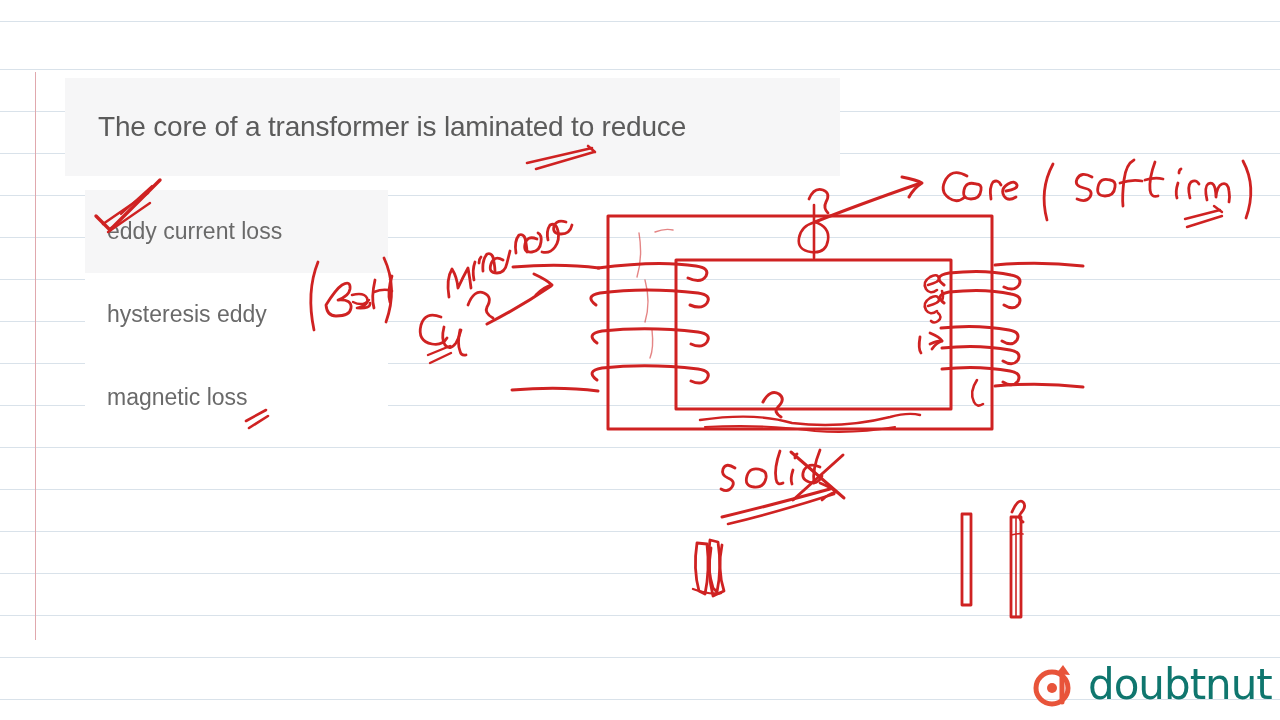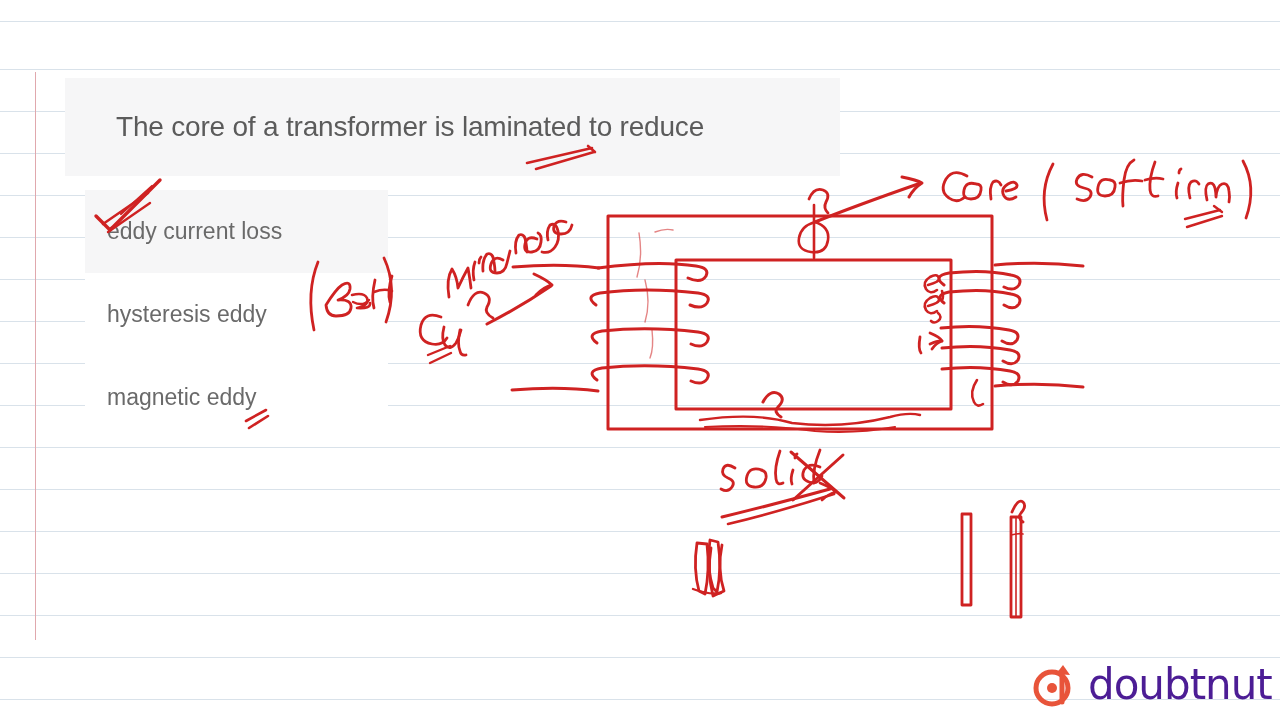--- a/index.html
+++ b/index.html
@@ -42,21 +42,21 @@
   
   #question-banner {
     position: absolute;
     left: 65px; top: 78px;
     width: 775px; height: 98px;
     background: #f6f6f7;
     display: flex;
     align-items: center;
   }
   #question-text {
-    margin-left: 51px;
+    margin-left: 33px;
     font-size: 28px;
     color: #5b5b5b;
     letter-spacing: -0.2px;
     font-family: "Liberation Sans", sans-serif;
     white-space: nowrap;
   }
 
   
   #options {
     position: absolute;
@@ -88,21 +88,21 @@
 
   
   #logo {
     position: absolute;
     left: 1032px; top: 662px;
     display: flex;
     align-items: center;
   }
   #logo-word {
     font-size: 42px;
-    color: #4c1d95;
+    color: #0f766e;
     letter-spacing: -1px;
     margin-left: 10px;
     font-family: "DejaVu Sans", sans-serif;
     line-height: 1;
   }
 </style>
 </head>
 <body>
 
 <div id="page">
@@ -115,21 +115,21 @@
   </div>
 
   <div id="options">
     <div class="option-row shaded">
       <span class="option-label">eddy current loss</span>
     </div>
     <div class="option-row plain">
       <span class="option-label">hysteresis eddy</span>
     </div>
     <div class="option-row plain">
-      <span class="option-label">magnetic eddy</span>
+      <span class="option-label">magnetic loss</span>
     </div>
   </div>
 
   <svg id="ink" viewBox="0 0 1280 720">
     <g fill="none" stroke="#cf2222" stroke-linecap="round" stroke-linejoin="round">
 
       <g stroke-width="2.6">
         <path d="M527 163 L592 148"></path>
         <path d="M536 169 L594 152"></path>
         <path d="M588 146 L595 152"></path>

